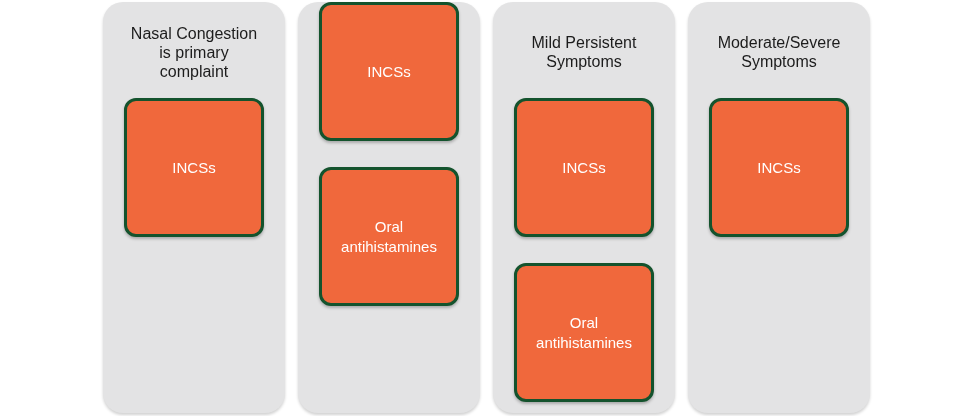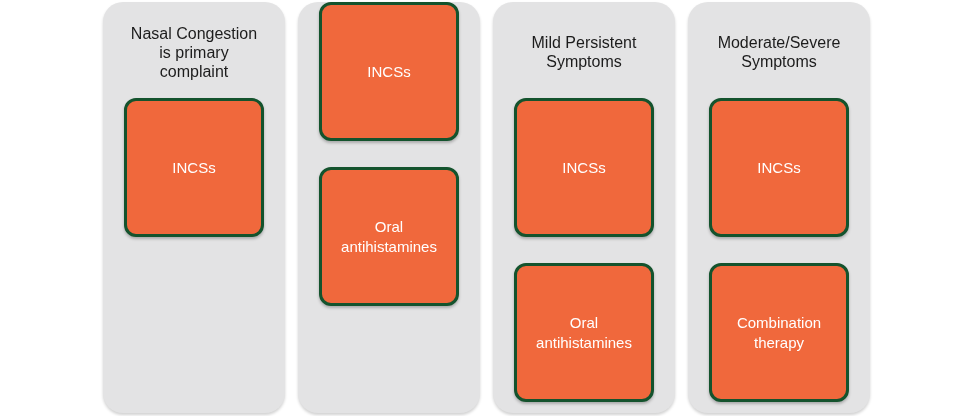--- a/index.html
+++ b/index.html
@@ -90,17 +90,15 @@
 Symptoms</div>
     <div class="tbox">INCSs</div>
     <div class="tbox">Oral
 antihistamines</div>
   </div>
 
   <div class="panel">
     <div class="panel-header">Moderate/Severe
 Symptoms</div>
     <div class="tbox">INCSs</div>
-    <div class="tbox">Combination
-therapy</div>
   </div>
 
 </div>
 
 </body></html>

